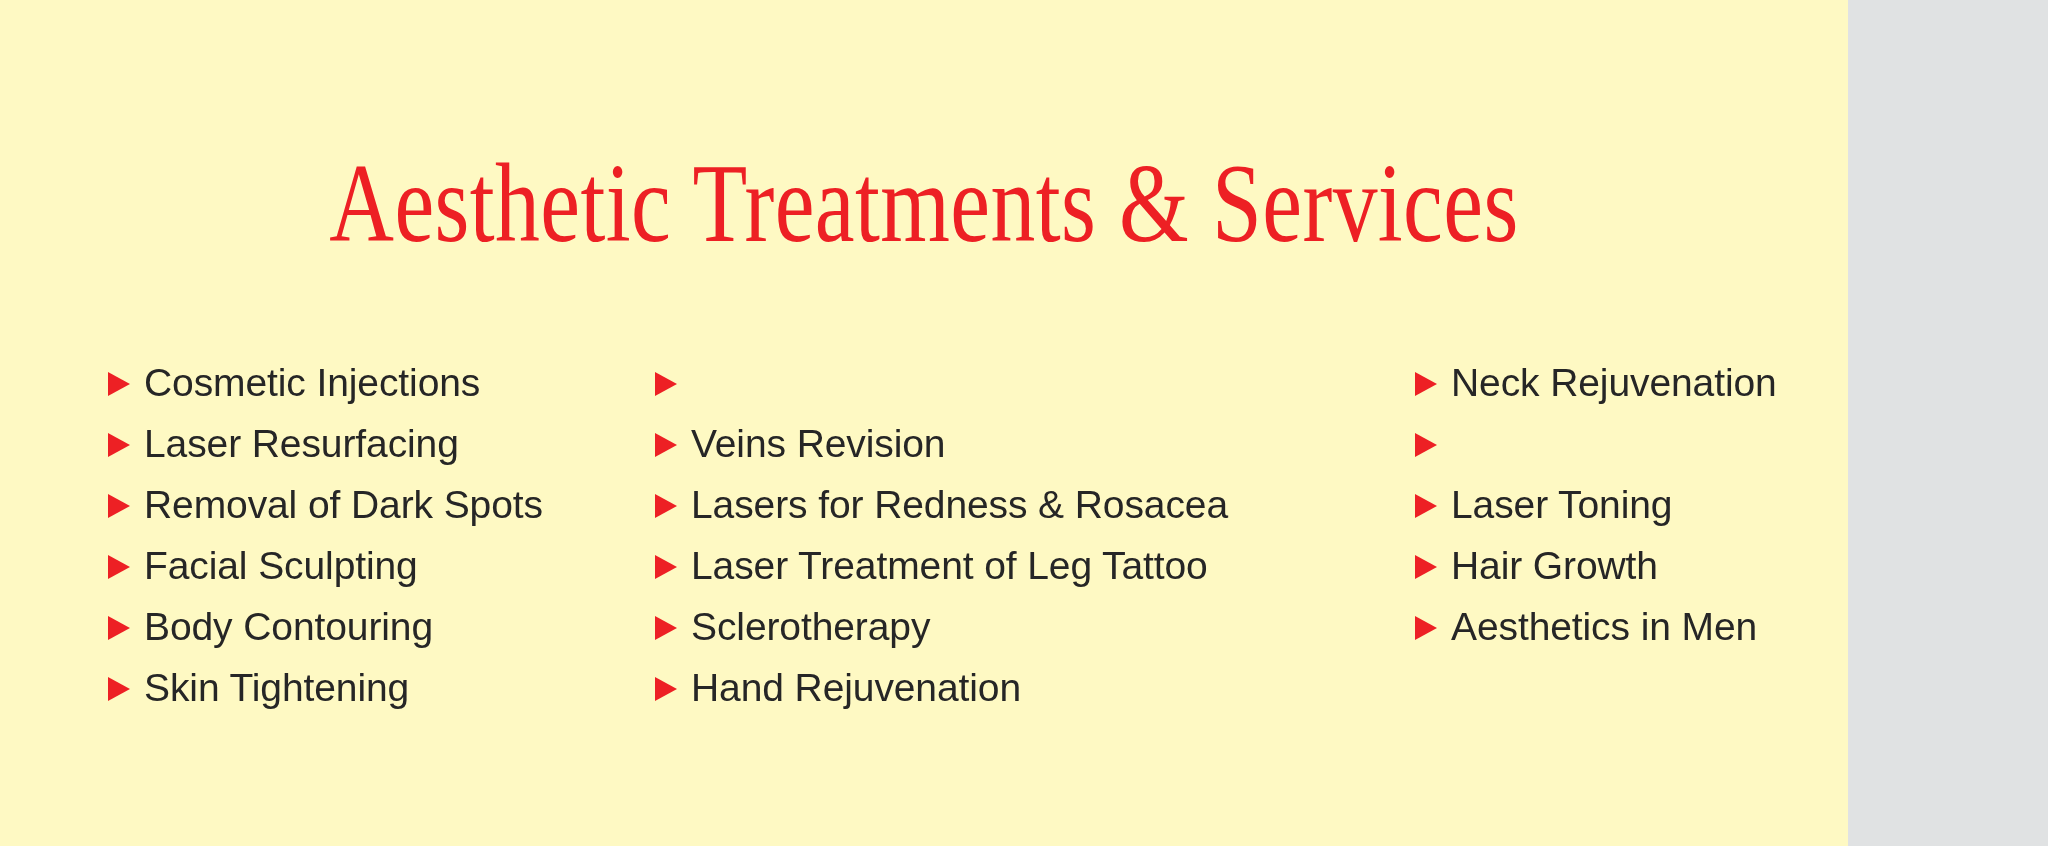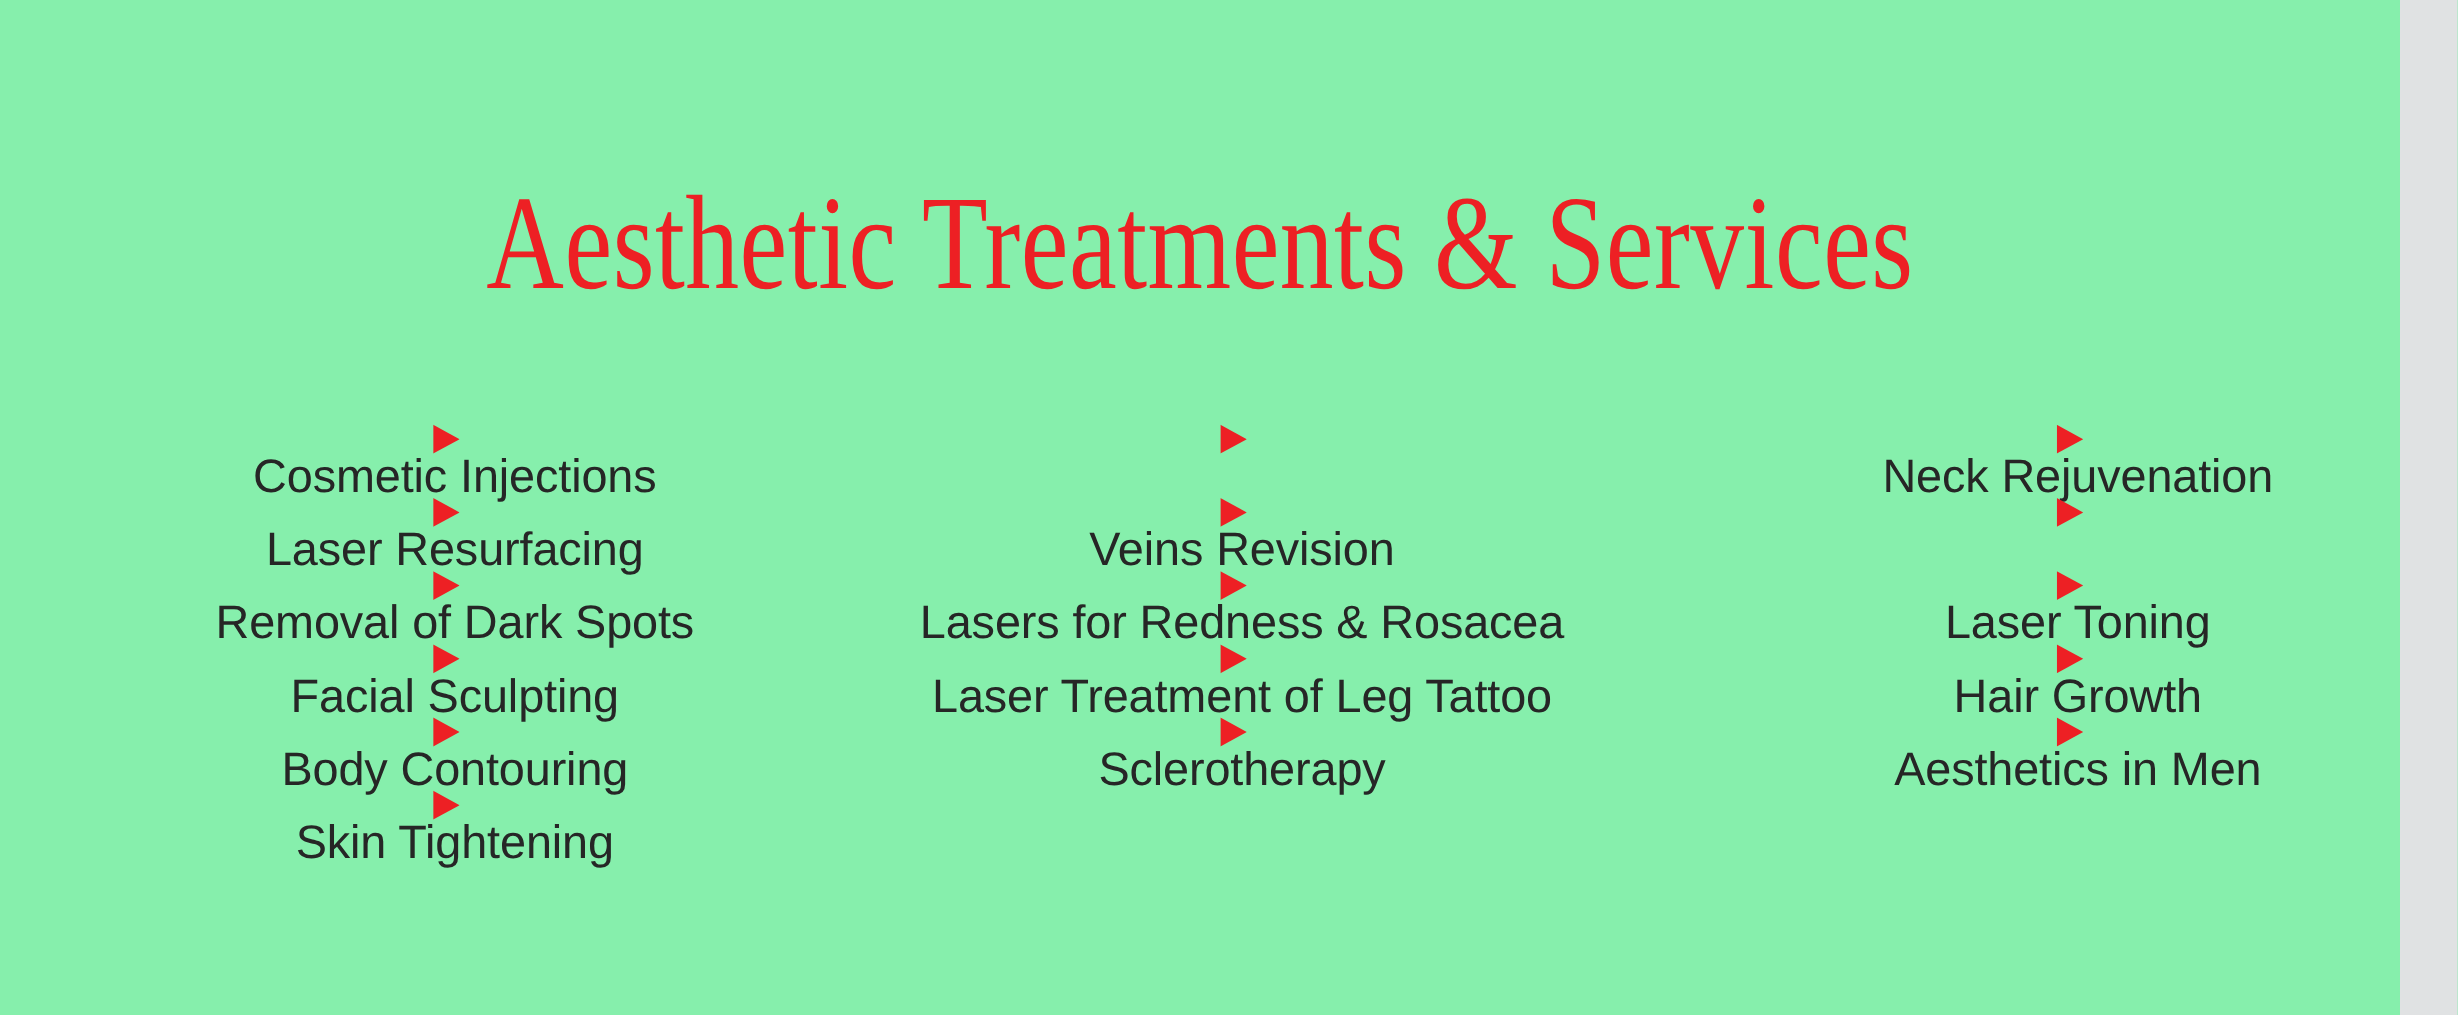--- a/index.html
+++ b/index.html
@@ -10,23 +10,23 @@
   body {
     width: 2048px;
     height: 846px;
     background: #e0e2e3;
     font-family: "Liberation Sans", sans-serif;
     overflow: hidden;
   }
 
   .slide {
     position: relative;
-    width: 2000px;
+    width: 1848px;
     height: 846px;
-    background: #86efac;
+    background: #fef9c3;
     box-sizing: border-box;
   }
 
   
   .title {
     position: absolute;
     left: 0;
     right: 0;
     top: 72px;
     text-align: center;
@@ -64,21 +64,20 @@
     list-style: none;
     margin: 0;
     padding: 0;
   }
 
   .list-item {
     display: flex;
     align-items: center;
     height: 61px;
     white-space: nowrap;
-    flex-direction: column;
   }
 
   .bullet-icon {
     flex: 0 0 auto;
     width: 22px;
     height: 26px;
     margin-right: 14px;
     display: inline-block;
     position: relative;
     top: 1px;
@@ -190,20 +189,28 @@
           <span class="item-label">Laser Treatment of Leg Tattoo</span>
         </li>
         <li class="list-item">
           <span class="bullet-icon">
             <svg width="22" height="26" viewBox="0 0 22 26" xmlns="http://www.w3.org/2000/svg">
                 <polygon points="0,1 22,13 0,25" fill="#ed2024"></polygon>
               </svg>
           </span>
           <span class="item-label">Sclerotherapy</span>
         </li>
+        <li class="list-item">
+          <span class="bullet-icon">
+            <svg width="22" height="26" viewBox="0 0 22 26" xmlns="http://www.w3.org/2000/svg">
+                <polygon points="0,1 22,13 0,25" fill="#ed2024"></polygon>
+              </svg>
+          </span>
+          <span class="item-label">Hand Rejuvenation</span>
+        </li>
       </ul>
     </div>
 
     <div class="column col-3">
       <ul class="list">
         <li class="list-item">
           <span class="bullet-icon">
             <svg width="22" height="26" viewBox="0 0 22 26" xmlns="http://www.w3.org/2000/svg">
                 <polygon points="0,1 22,13 0,25" fill="#ed2024"></polygon>
               </svg>

